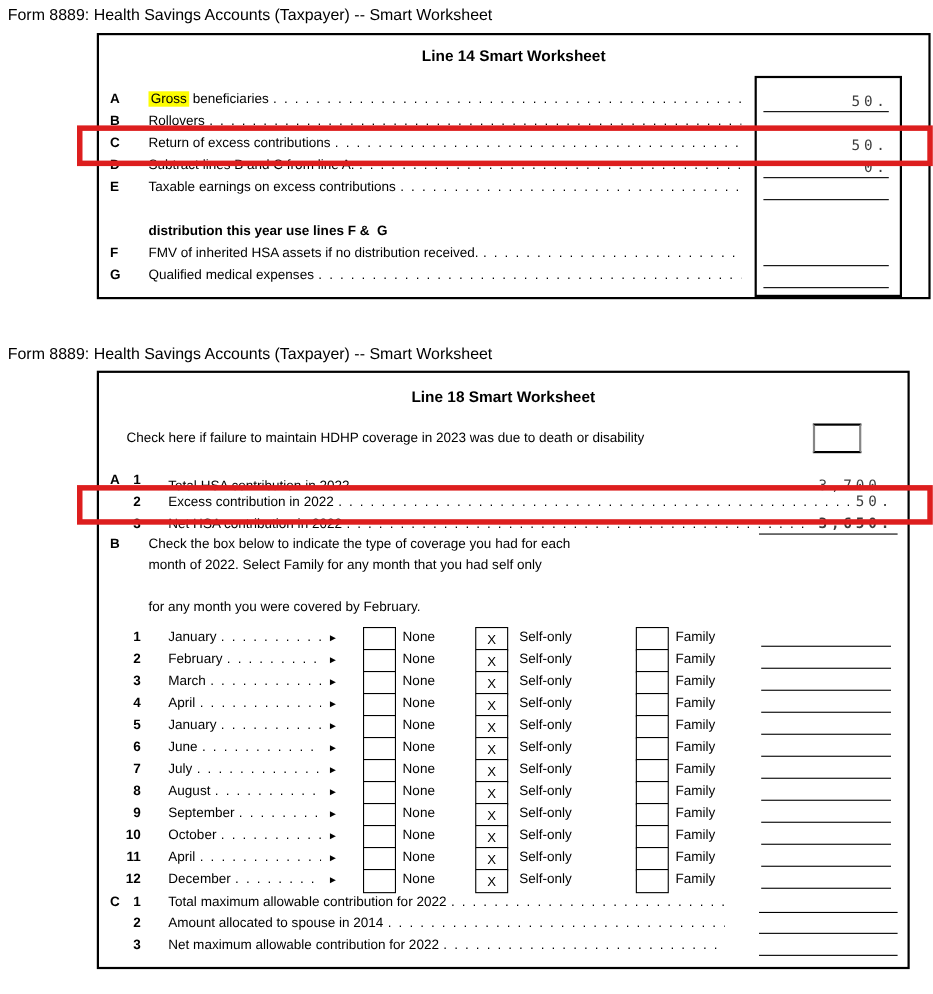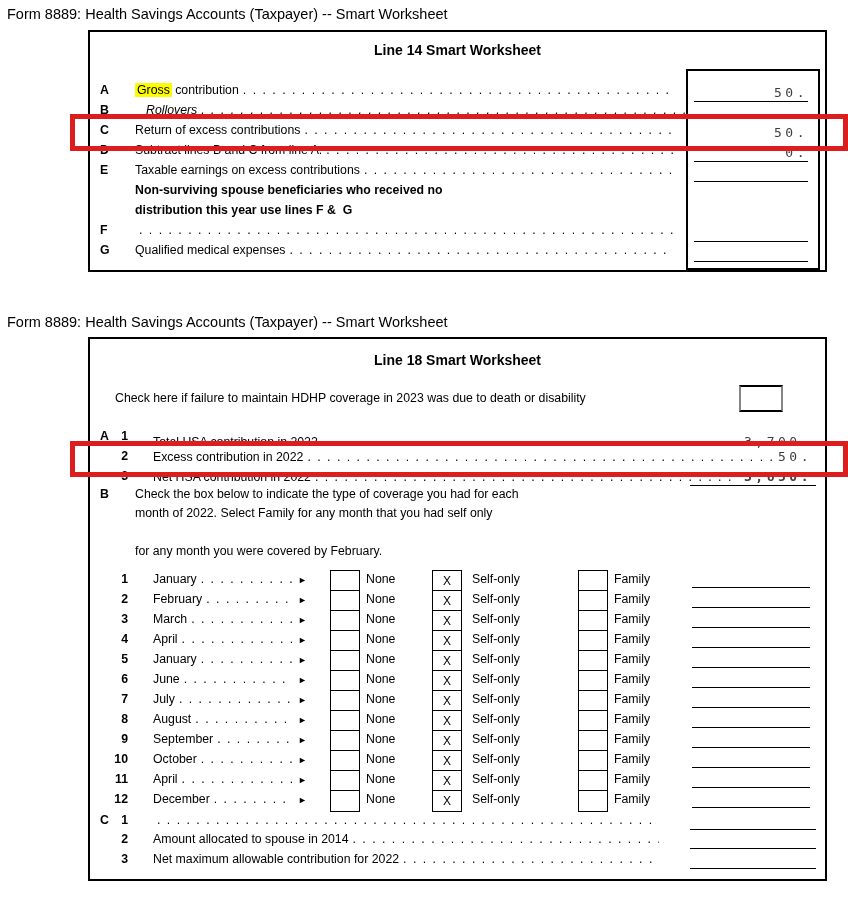--- a/index.html
+++ b/index.html
@@ -34,33 +34,33 @@
   .opt-family{position:absolute;left:524px;top:0;}
   .m-ul{left:602px;top:15px;width:118px;}
   .v1{position:absolute;left:2px;width:118px;text-align:right;}
   .boldline{position:absolute;font-weight:bold;font-size:12.3px;white-space:pre;}
 </style>
 </head>
 <body>
 
 <div class="abs hdr" style="left:7px;top:6px;">Form 8889: Health Savings Accounts (Taxpayer) -- Smart Worksheet</div>
 
-<div class="ws" style="left:88px;top:30px;width:735px;height:238px;">
+<div class="ws" style="left:88px;top:30px;width:735px;height:238px;padding-left:19px;">
   <div class="ws-title" style="top:10px;">Line 14 Smart Worksheet</div>
 
   <div class="w1row" style="top:51px;">
     <span class="mark" style="left:10px;">A</span>
     <div class="flexrow" style="left:45px;top:0;width:545px;">
-      <span class="lbl"><span class="hl-yellow" style="background-color: rgb(253, 253, 2);">Gross</span><span> contribution</span></span>
+      <span class="lbl"><span class="hl-yellow" style="background-color: rgb(253, 253, 2);">Gross</span><span> beneficiaries</span></span>
       <span class="leader">. . . . . . . . . . . . . . . . . . . . . . . . . . . . . . . . . . . . . . . . . . . . . . . . . . . . . . . .</span>
     </div>
   </div>
   <div class="w1row" style="top:71px;">
     <span class="mark" style="left:10px;">B</span>
-    <div class="flexrow" style="left:56px;top:0;width:545px;font-style:italic;">
+    <div class="flexrow" style="left:45px;top:0;width:545px;">
       <span class="lbl">Rollovers</span>
       <span class="leader">. . . . . . . . . . . . . . . . . . . . . . . . . . . . . . . . . . . . . . . . . . . . . . . . . . . . . . . .</span>
     </div>
   </div>
   <div class="w1row" style="top:91px;">
     <span class="mark" style="left:10px;">C</span>
     <div class="flexrow" style="left:45px;top:0;width:545px;">
       <span class="lbl">Return of excess contributions</span>
       <span class="leader">. . . . . . . . . . . . . . . . . . . . . . . . . . . . . . . . . . . . . . . . . . . . . . . . . . . . . . . .</span>
     </div>
@@ -72,25 +72,25 @@
       <span class="leader">. . . . . . . . . . . . . . . . . . . . . . . . . . . . . . . . . . . . . . . . . . . . . . . . . . . . . . . .</span>
     </div>
   </div>
   <div class="w1row" style="top:131px;">
     <span class="mark" style="left:10px;">E</span>
     <div class="flexrow" style="left:45px;top:0;width:545px;">
       <span class="lbl">Taxable earnings on excess contributions</span>
       <span class="leader">. . . . . . . . . . . . . . . . . . . . . . . . . . . . . . . . . . . . . . . . . . . . . . . . . . . . . . . .</span>
     </div>
   </div>
-  <div class="boldline" style="left:45px;top:151px;">Non-surviving spouse beneficiaries who received no</div>
   <div class="boldline" style="left:45px;top:171px;">distribution this year use lines F &amp;  G</div>
   <div class="w1row" style="top:191px;">
     <span class="mark" style="left:10px;">F</span>
     <div class="flexrow" style="left:45px;top:0;width:545px;">
+      <span class="lbl">FMV of inherited HSA assets if no distribution received.</span>
       <span class="leader">. . . . . . . . . . . . . . . . . . . . . . . . . . . . . . . . . . . . . . . . . . . . . . . . . . . . . . . .</span>
     </div>
   </div>
   <div class="w1row" style="top:211px;">
     <span class="mark" style="left:10px;">G</span>
     <div class="flexrow" style="left:45px;top:0;width:545px;">
       <span class="lbl">Qualified medical expenses</span>
       <span class="leader">. . . . . . . . . . . . . . . . . . . . . . . . . . . . . . . . . . . . . . . . . . . . . . . . . . . . . . . .</span>
     </div>
   </div>
@@ -344,20 +344,21 @@
     <div class="cb cb-family"></div>
     <span class="lbl opt-family">Family</span>
     <div class="ul m-ul"></div>
   </div>
 </div>
 
   <div class="mrow" style="top:474px;">
     <span class="mark" style="left:10px;">C</span>
     <span class="mark mnum">1</span>
     <div class="flexrow" style="left:63px;top:0;width:512px;">
+      <span class="lbl">Total maximum allowable contribution for 2022</span>
       <span class="leader">. . . . . . . . . . . . . . . . . . . . . . . . . . . . . . . . . . . . . . . . . . . . . . . . . . . . . . . .</span>
     </div>
   </div>
   <div class="ul" style="left:600px;top:490px;width:126px;"></div>
   <div class="mrow" style="top:493px;">
     <span class="mark mnum">2</span>
     <div class="flexrow" style="left:63px;top:0;width:512px;">
       <span class="lbl">Amount allocated to spouse in 2014</span>
       <span class="leader">. . . . . . . . . . . . . . . . . . . . . . . . . . . . . . . . . . . . . . . . . . . . . . . . . . . . . . . .</span>
     </div>

